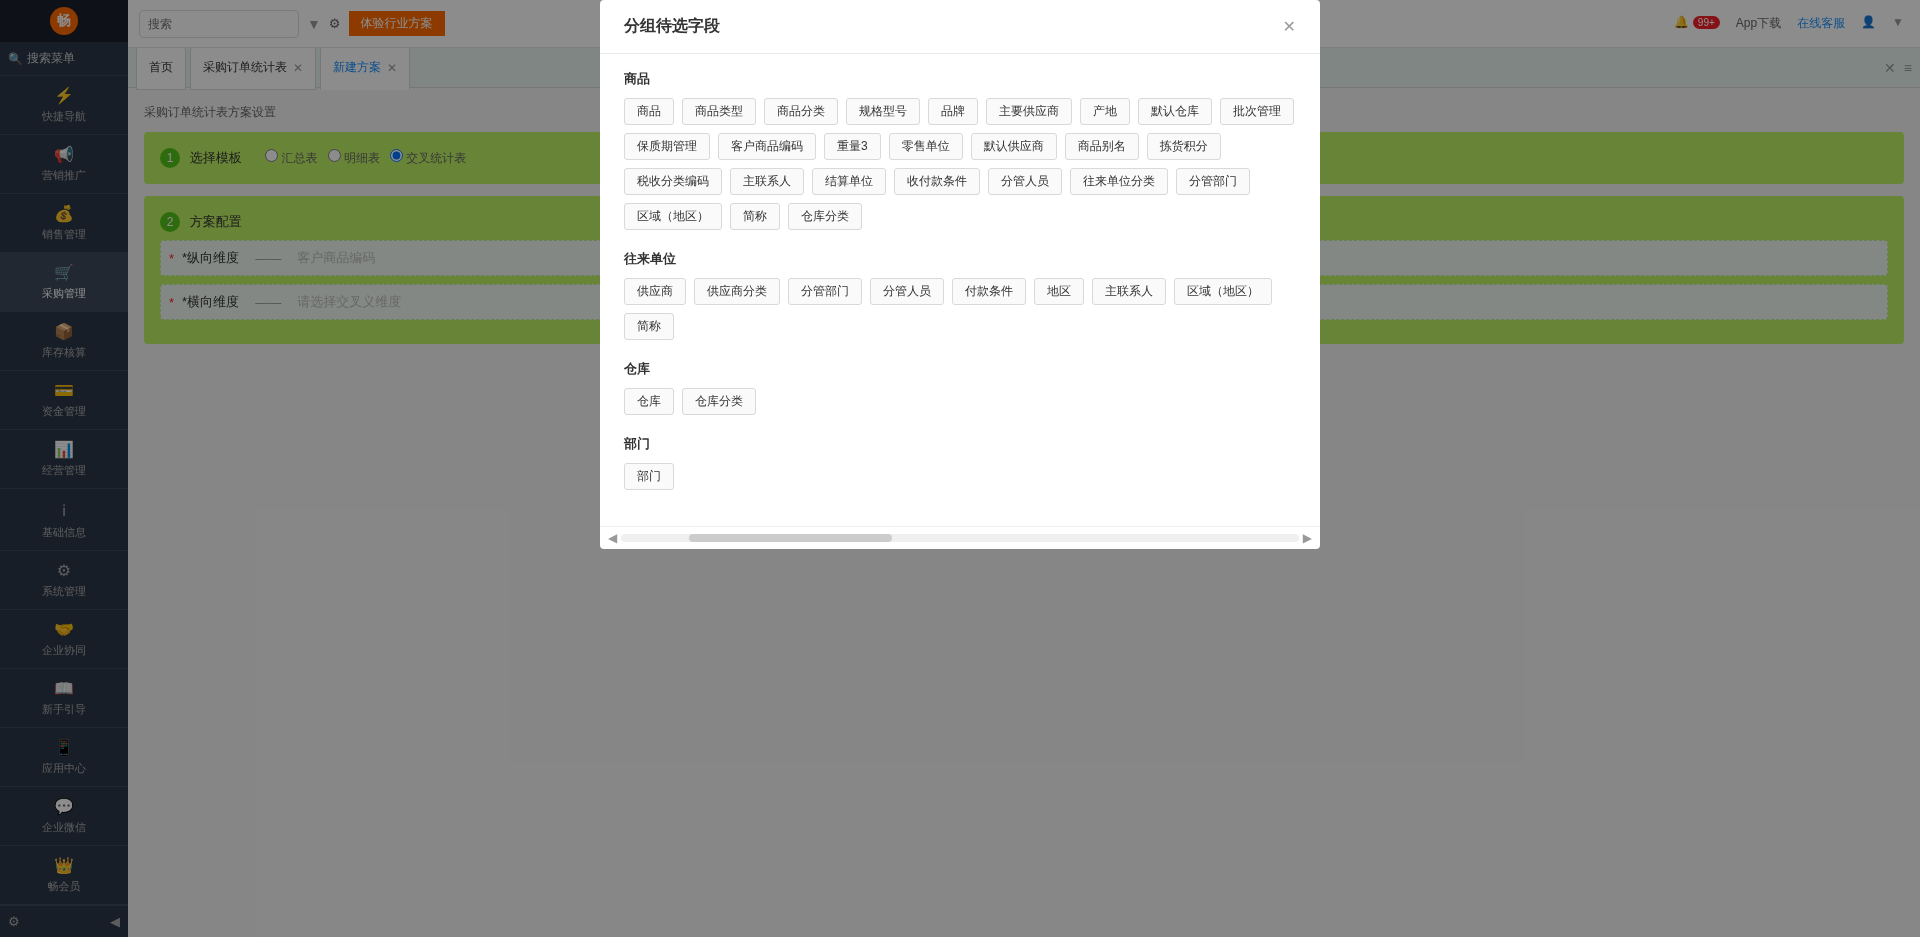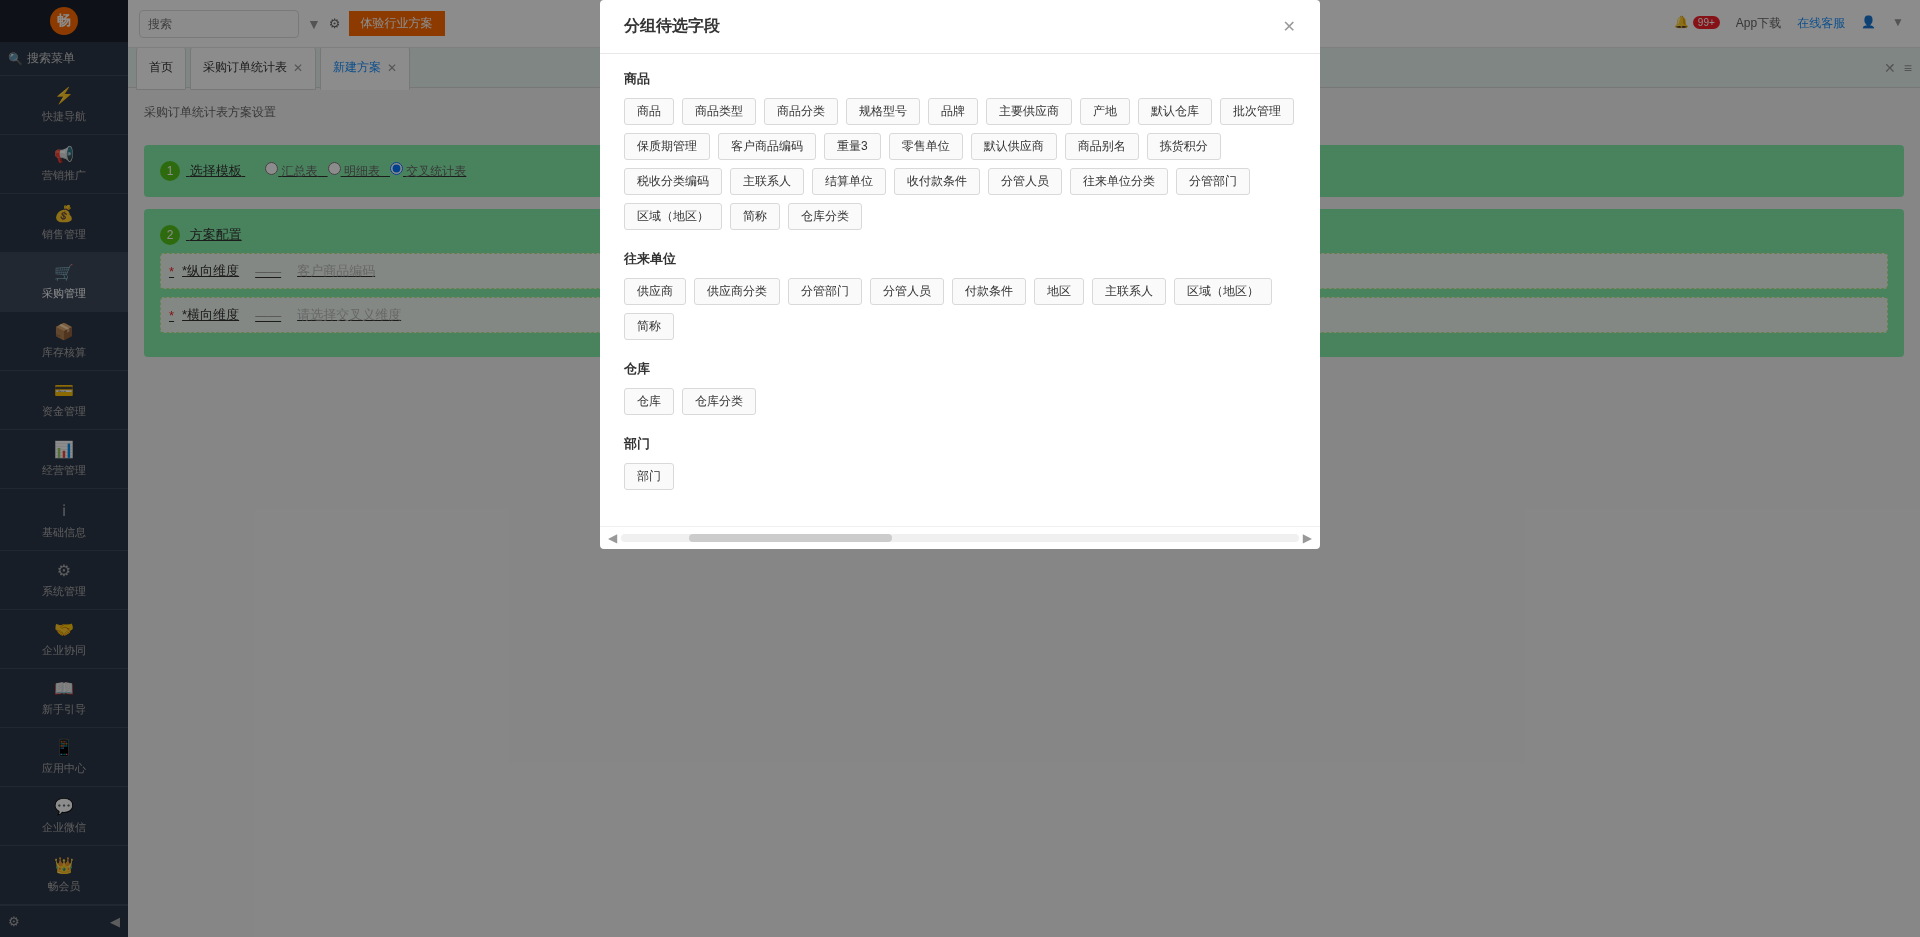--- a/index.html
+++ b/index.html
@@ -215,25 +215,24 @@
       background: #fafafa;
     }
 
     
     .btn { padding: 6px 16px; border-radius: 4px; cursor: pointer; font-size: 13px; border: 1px solid; }
     .btn-default { background: white; border-color: #d9d9d9; color: #333; }
     .btn-primary { background: #ff6b00; border-color: #ff6b00; color: white; }
 
     
     .page-section {
-      background: #86efac;
+      background: #bef264;
       border-radius: 4px;
       padding: 16px;
       margin-bottom: 12px;
-      text-decoration: underline;
     }
     .step-badge {
       display: inline-block;
       width: 20px; height: 20px;
       background: #52c41a;
       color: white;
       border-radius: 50%;
       text-align: center;
       line-height: 20px;
       font-size: 12px;
@@ -367,21 +366,21 @@
   </div>
   <div class="tab-item active">
     <span>新建方案</span>
     <span class="tab-close">✕</span>
   </div>
   <span style="margin-left:auto; cursor:pointer; color:#999; font-size:14px;">✕</span>
   <span style="margin-left:8px; cursor:pointer; color:#999; font-size:14px;">≡</span>
 </div>
 
 <div class="main-content">
-  <div style="font-size:12px; color:#666; margin-bottom:24px;">采购订单统计表方案设置</div>
+  <div style="font-size:12px; color:#666; margin-bottom:11px;">采购订单统计表方案设置</div>
 
   <div class="page-section">
     <span class="step-badge">1</span>
     <span class="step-label">选择模板</span>
     <span style="margin-left:20px; font-size:12px; color:#666;">
       <input type="radio" name="template" style=""> <span>汇总表</span>
       &nbsp;&nbsp;<input type="radio" name="template" style=""> <span>明细表</span>
       &nbsp;&nbsp;<input type="radio" name="template" checked="" style=""> <span>交叉统计表</span>
     </span>
   </div>

